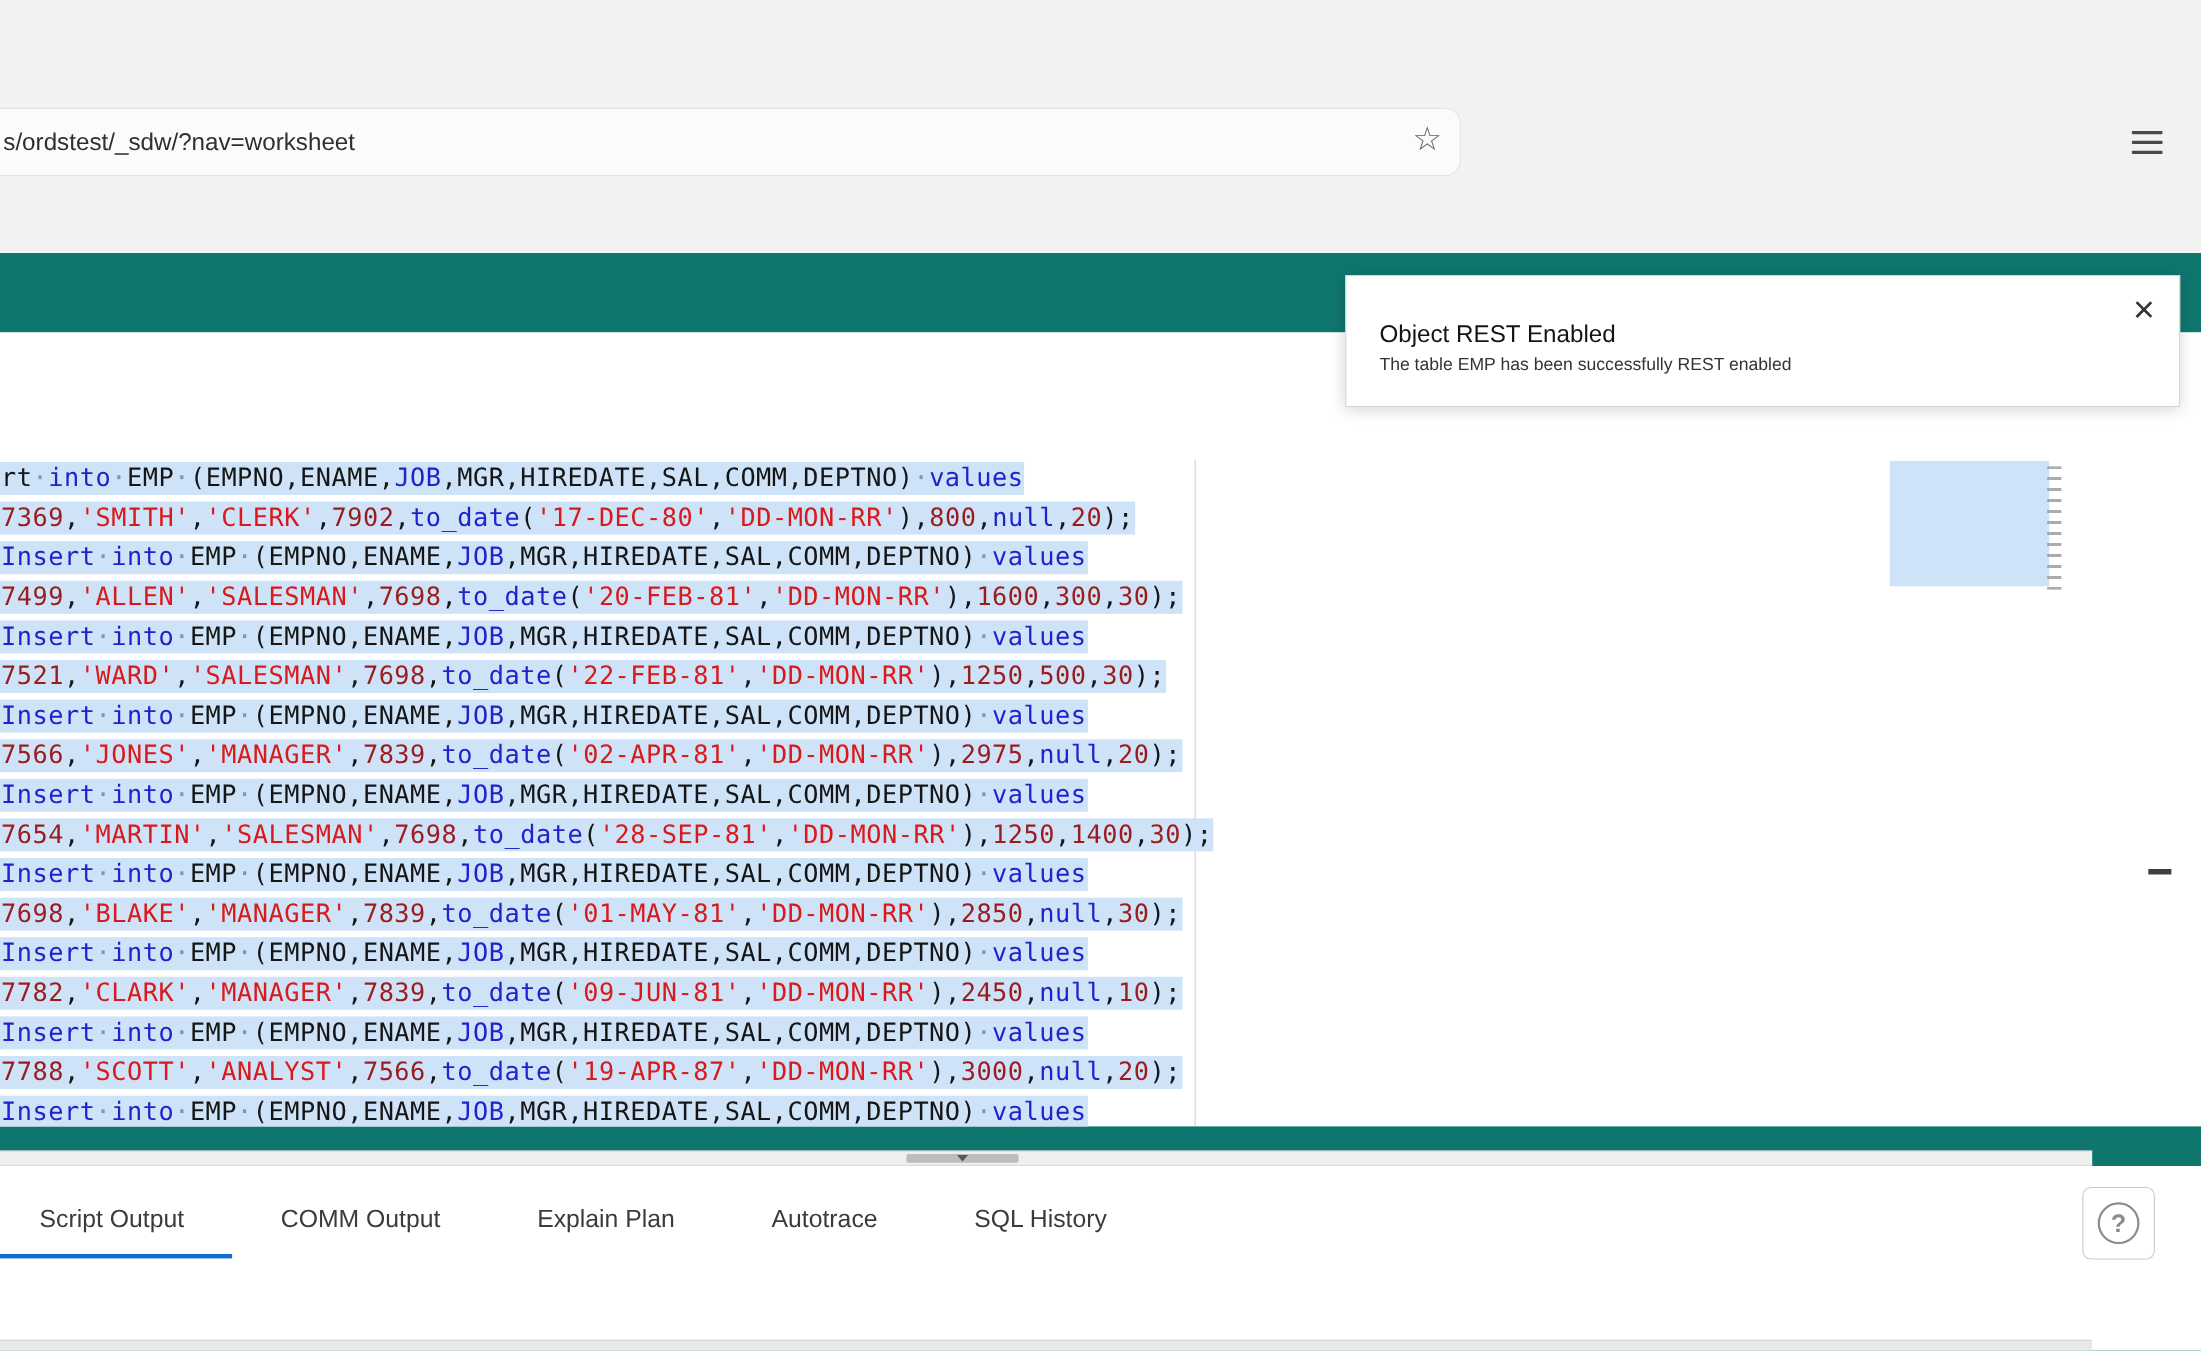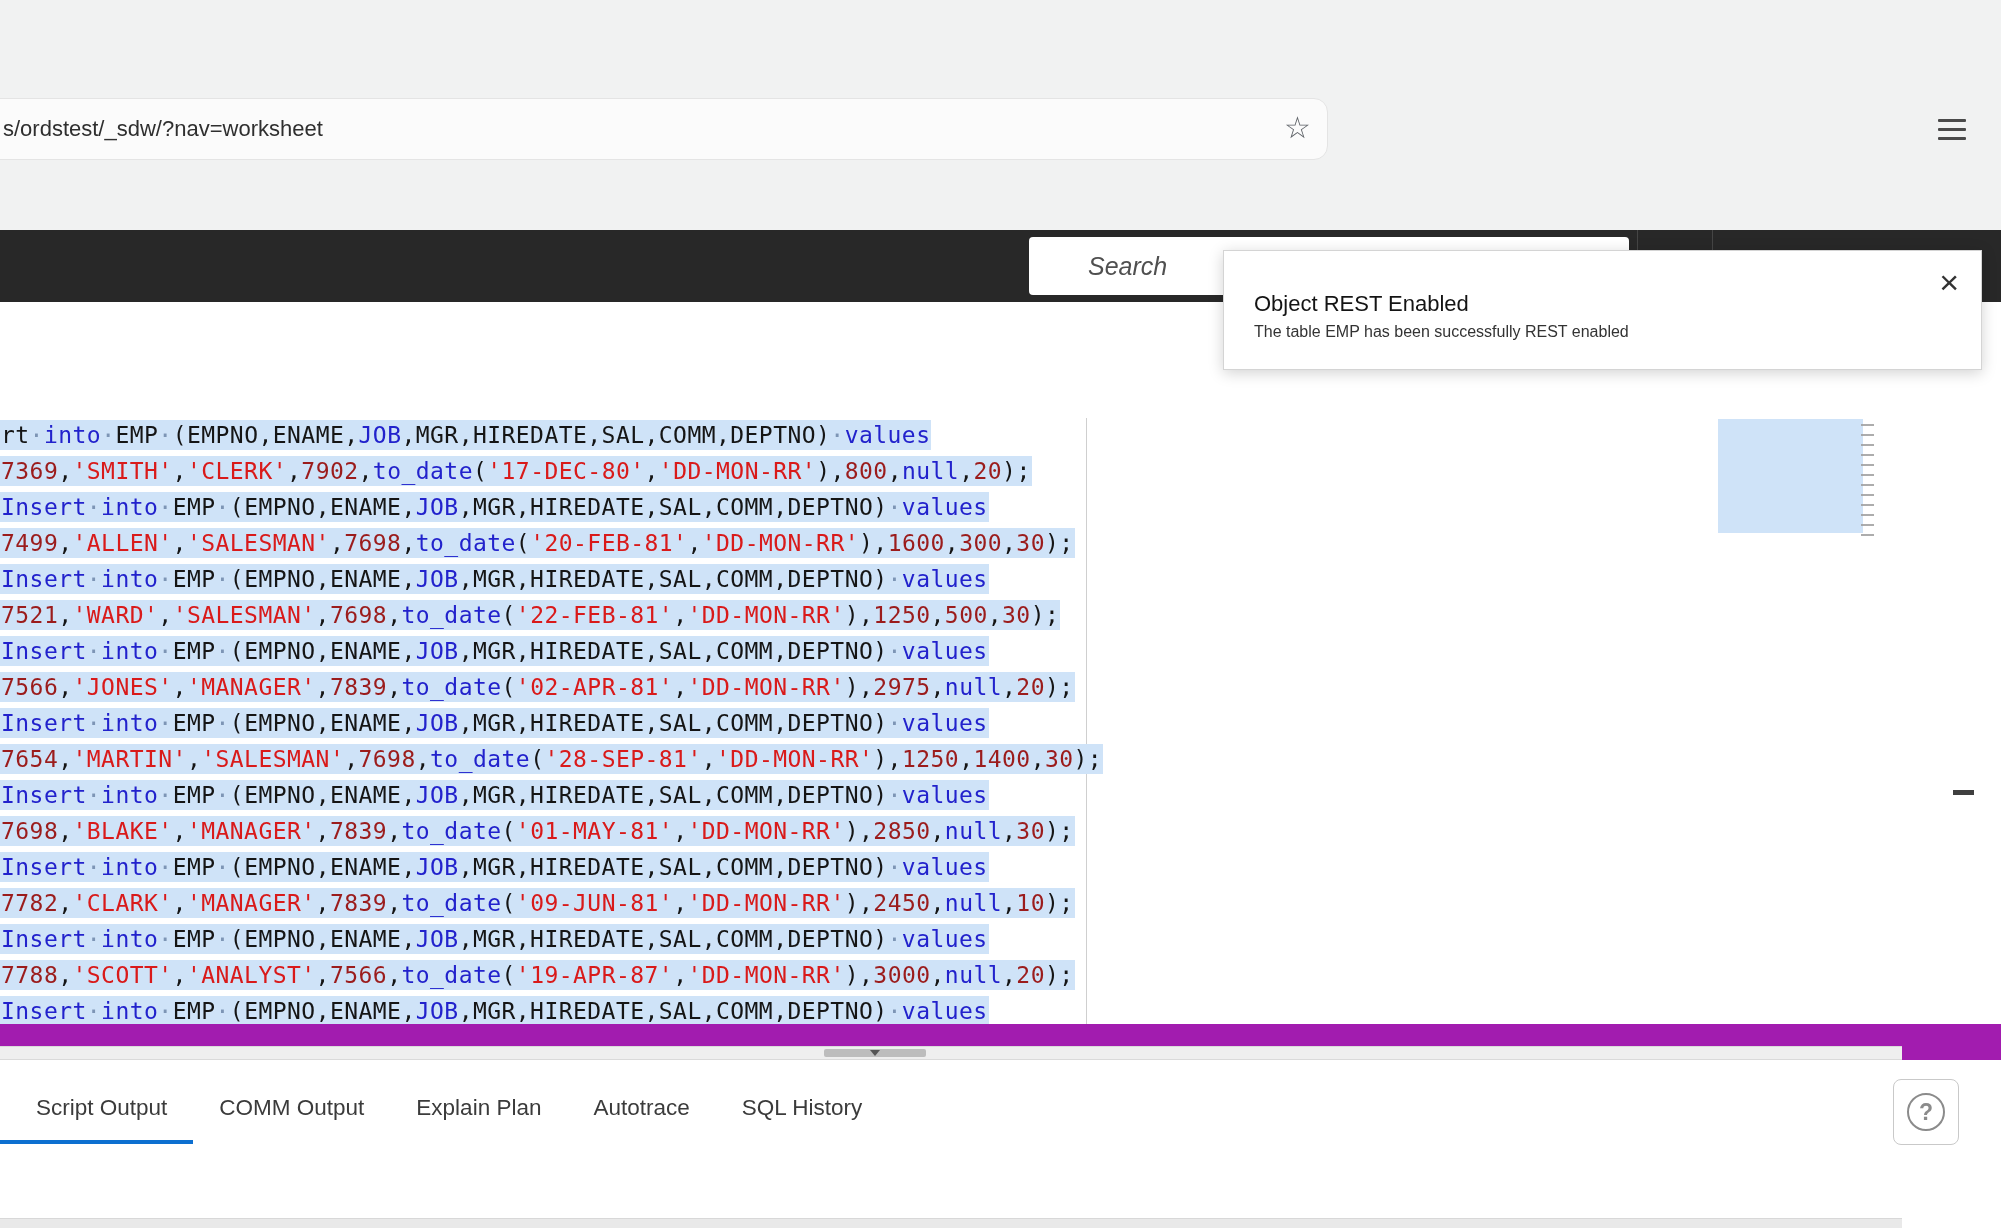--- a/index.html
+++ b/index.html
@@ -1,16 +1,16 @@
 <!DOCTYPE html>
 <html><head>
 <meta charset="utf-8">
 <style>
   html,body{margin:0;padding:0;background:#fff;}
-  #app{position:relative;width:2001px;height:1228px;overflow:hidden;background:#a21caf;
+  #app{position:relative;width:2001px;height:1228px;overflow:hidden;background:#0f766e;
        font-family:"Liberation Sans",sans-serif;}
 
   
   .chrome{position:absolute;left:0;top:0;width:2001px;height:230px;background:#f1f2f2;}
   .urlbar{position:absolute;left:-40px;top:98px;width:1368px;height:62px;background:#fbfbfb;
           border:1px solid #e4e4e4;border-radius:14px;display:flex;align-items:center;box-sizing:border-box;}
   .url-text{padding-left:42px;font-size:22px;color:#2f2f2f;white-space:nowrap;}
   .star{position:absolute;right:16px;top:50%;transform:translateY(-54%);font-size:30px;color:#5f6368;line-height:1;}
   .hamburger{position:absolute;left:1938px;top:114px;width:30px;height:30px;display:flex;flex-direction:column;justify-content:center;gap:6px;}
   .hamburger span{display:block;width:28px;height:3px;background:#4a4a4a;border-radius:1px;}
@@ -45,21 +45,21 @@
   
   .hsplit{position:absolute;left:0;top:1046px;width:1902px;height:14px;background:#efefef;
           border-top:1px solid #dadada;border-bottom:1px solid #dadada;box-sizing:border-box;}
   .grip{position:absolute;left:824px;top:2px;width:102px;height:8px;background:#bdbdbd;border-radius:2px;}
   .grip::after{content:"";position:absolute;left:50%;top:1px;margin-left:-5px;
                border-left:5px solid transparent;border-right:5px solid transparent;border-top:6px solid #555;}
 
   
   .output{position:absolute;left:0;top:1060px;width:2001px;height:168px;background:#fff;}
   .tabs{position:absolute;left:0;top:18px;display:flex;}
-  .tab{font-size:22.5px;color:#3b3b3b;padding:17px 26px 19px;border-bottom:4px solid transparent;cursor:pointer;white-space:nowrap;}
+  .tab{font-size:22.5px;color:#3b3b3b;padding:17px 44px 19px;border-bottom:4px solid transparent;cursor:pointer;white-space:nowrap;}
   .tab:first-child{padding-left:36px;}
   .tab.active{border-bottom-color:#0d6fd0;}
   .help-btn{position:absolute;left:1893px;top:19px;width:64px;height:64px;border:1px solid #c9c9c9;
             border-radius:8px;background:#fff;display:flex;align-items:center;justify-content:center;cursor:pointer;}
   .help-q{width:38px;height:38px;border:2.5px solid #8b8b8b;border-radius:50%;color:#8b8b8b;
           font-size:23px;font-weight:bold;display:flex;align-items:center;justify-content:center;box-sizing:border-box;}
   .bottom-scroll{position:absolute;left:0;bottom:0;width:1902px;height:10px;background:#e9e9e9;border-top:1px solid #d8d8d8;box-sizing:border-box;}
 
   
   .toast{position:absolute;left:1223px;top:250px;width:759px;background:#fff;border:1px solid #d4d4d4;
@@ -80,27 +80,20 @@
       <span class="url-text">s/ordstest/_sdw/?nav=worksheet</span>
       <span class="star">☆</span>
     </div>
     <div class="hamburger">
         <span></span>
         <span></span>
         <span></span>
       </div>
   </div>
 
-  <div class="appbar">
-    <div class="searchbox">
-      <span class="search-ph">Search</span>
-    </div>
-    <div class="appbar-sep sep1"></div>
-    <div class="appbar-sep sep2"></div>
-  </div>
 
   <div class="toolbar">
 
     <div class="tb" style="left:0px">
       <span class="glyph">✱</span>
       <span class="caret"></span>
     </div>
 
     <div class="tb" style="left:102px">
       <svg class="ic" width="36" height="36" viewBox="0 0 24 24" fill="none" stroke="#4f4f4f" stroke-width="1.6" stroke-linecap="round" stroke-linejoin="round">

